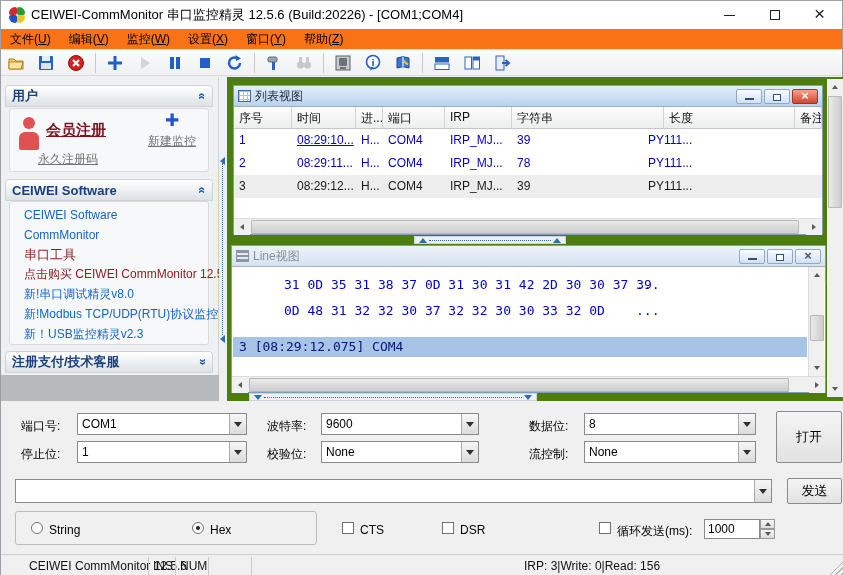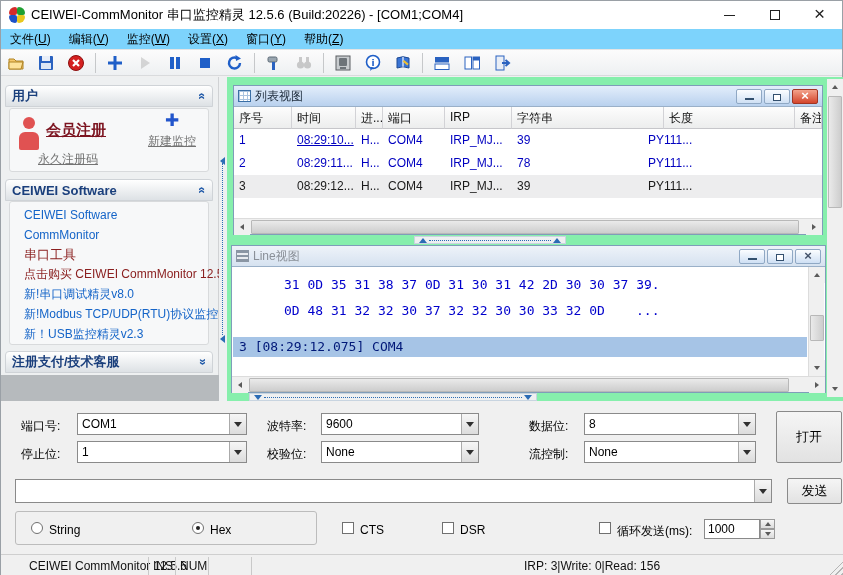--- a/index.html
+++ b/index.html
@@ -16,21 +16,21 @@
   #app-icon .b { left:0; bottom:0; background:#1d52c8; border-radius:2px 2px 2px 6px;}
   #app-icon .y { right:0; bottom:0; background:#e8c81e; border-radius:2px 2px 6px 2px;}
   #title-text { font-size:13px; color:#000; }
   #win-controls { margin-left:auto; display:flex; height:100%; }
   .win-btn { width:45px; height:100%; display:flex; align-items:center; justify-content:center; color:#222; font-size:13px; }
   .glyph-min { width:11px; height:1px; background:#222; display:inline-block; }
   .glyph-max { width:10px; height:10px; border:1px solid #222; display:inline-block; }
   .glyph-close::before { content:"×"; font-size:19px; line-height:10px; }
 
   
-  #menubar { position:absolute; left:0; top:28px; width:100%; height:21px; background:#7dd3fc; display:flex; align-items:center; font-size:12px; border-bottom:1px solid #e4e4e4; }
+  #menubar { position:absolute; left:0; top:28px; width:100%; height:21px; background:#f97316; display:flex; align-items:center; font-size:12px; border-bottom:1px solid #e4e4e4; }
   .menu-item { padding:2px 9px; color:#000; }
   .menu-item .u { text-decoration:underline; }
 
   
   #toolbar { position:absolute; left:0; top:49px; width:100%; height:26px; background:linear-gradient(#fcfcfc,#eef0f2); display:flex; align-items:center; border-bottom:1px solid #d9dbdd; }
   .tb-btn { width:30px; height:24px; display:flex; align-items:center; justify-content:center; }
   .tb-sep { width:1px; height:20px; background:#c6c8ca; margin:0 4px; }
   .dim { opacity:.45; filter:grayscale(1); }
 
   
@@ -56,21 +56,21 @@
   .vsplit { position:absolute; left:218px; top:76px; width:8px; height:324px; background:#eef0f1; }
   .vsplit .dots { position:absolute; left:3px; top:86px; height:172px; border-left:1px dotted #2b6cb5; }
   .tri { width:0; height:0; position:absolute; }
   .tri.l { border-top:4px solid transparent; border-bottom:4px solid transparent; border-right:5px solid #2b6cb5; }
   .tri.up { border-left:4px solid transparent; border-right:4px solid transparent; border-bottom:5px solid #2b6cb5; }
   .tri.dn { border-left:4px solid transparent; border-right:4px solid transparent; border-top:5px solid #2b6cb5; }
   .hsplit { position:absolute; height:8px; background:#eef0f1; border:1px solid #c8d4e0; }
   .hsplit .dots { position:absolute; left:14px; right:14px; top:3px; border-top:1px dotted #2b6cb5; }
 
   
-  #mdi { position:absolute; left:226px; top:76px; width:617px; height:324px; background:#86efac; }
+  #mdi { position:absolute; left:226px; top:76px; width:617px; height:324px; background:#4d7c0f; }
 
   
   #lv-win { position:absolute; left:6px; top:8px; width:590px; height:150px; border:1px solid #7f9db9; background:#fff; }
   .child-title { height:21px; display:flex; align-items:center; padding:0 4px; border-bottom:1px solid #9ab0c8; }
   .child-title.active { background:linear-gradient(#e3eefb,#b9d1ee); }
   .child-title.inactive { background:linear-gradient(#eef3f9,#d6e2f0); }
   .child-title .t { font-size:12px; margin-left:4px; color:#1c2a3a; }
   .child-title.inactive .t { color:#8a9098; }
   .cbtns { margin-left:auto; display:flex; gap:2px; }
   .cbtn { width:26px; height:15px; border:1px solid #8fa8c4; border-radius:2px; background:linear-gradient(#fbfdff,#cfe0f4); position:relative; }

